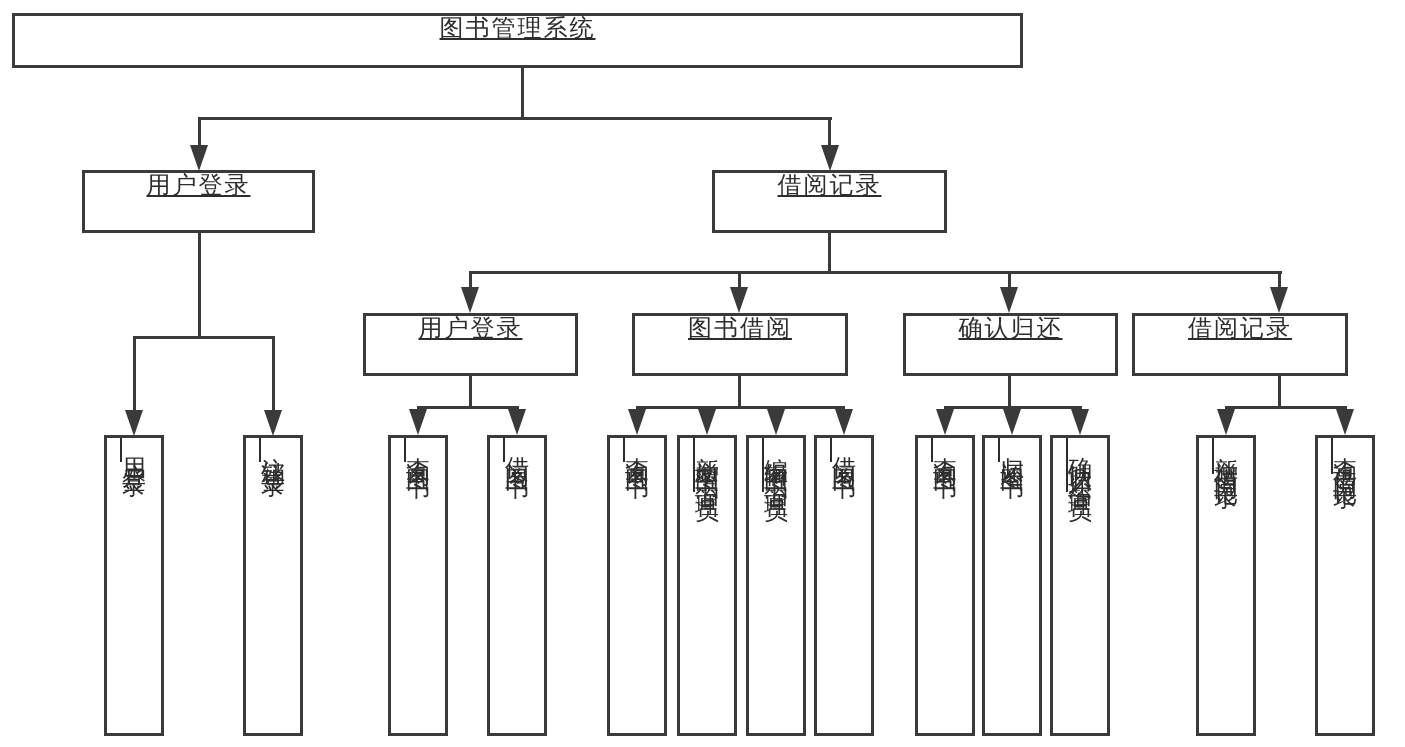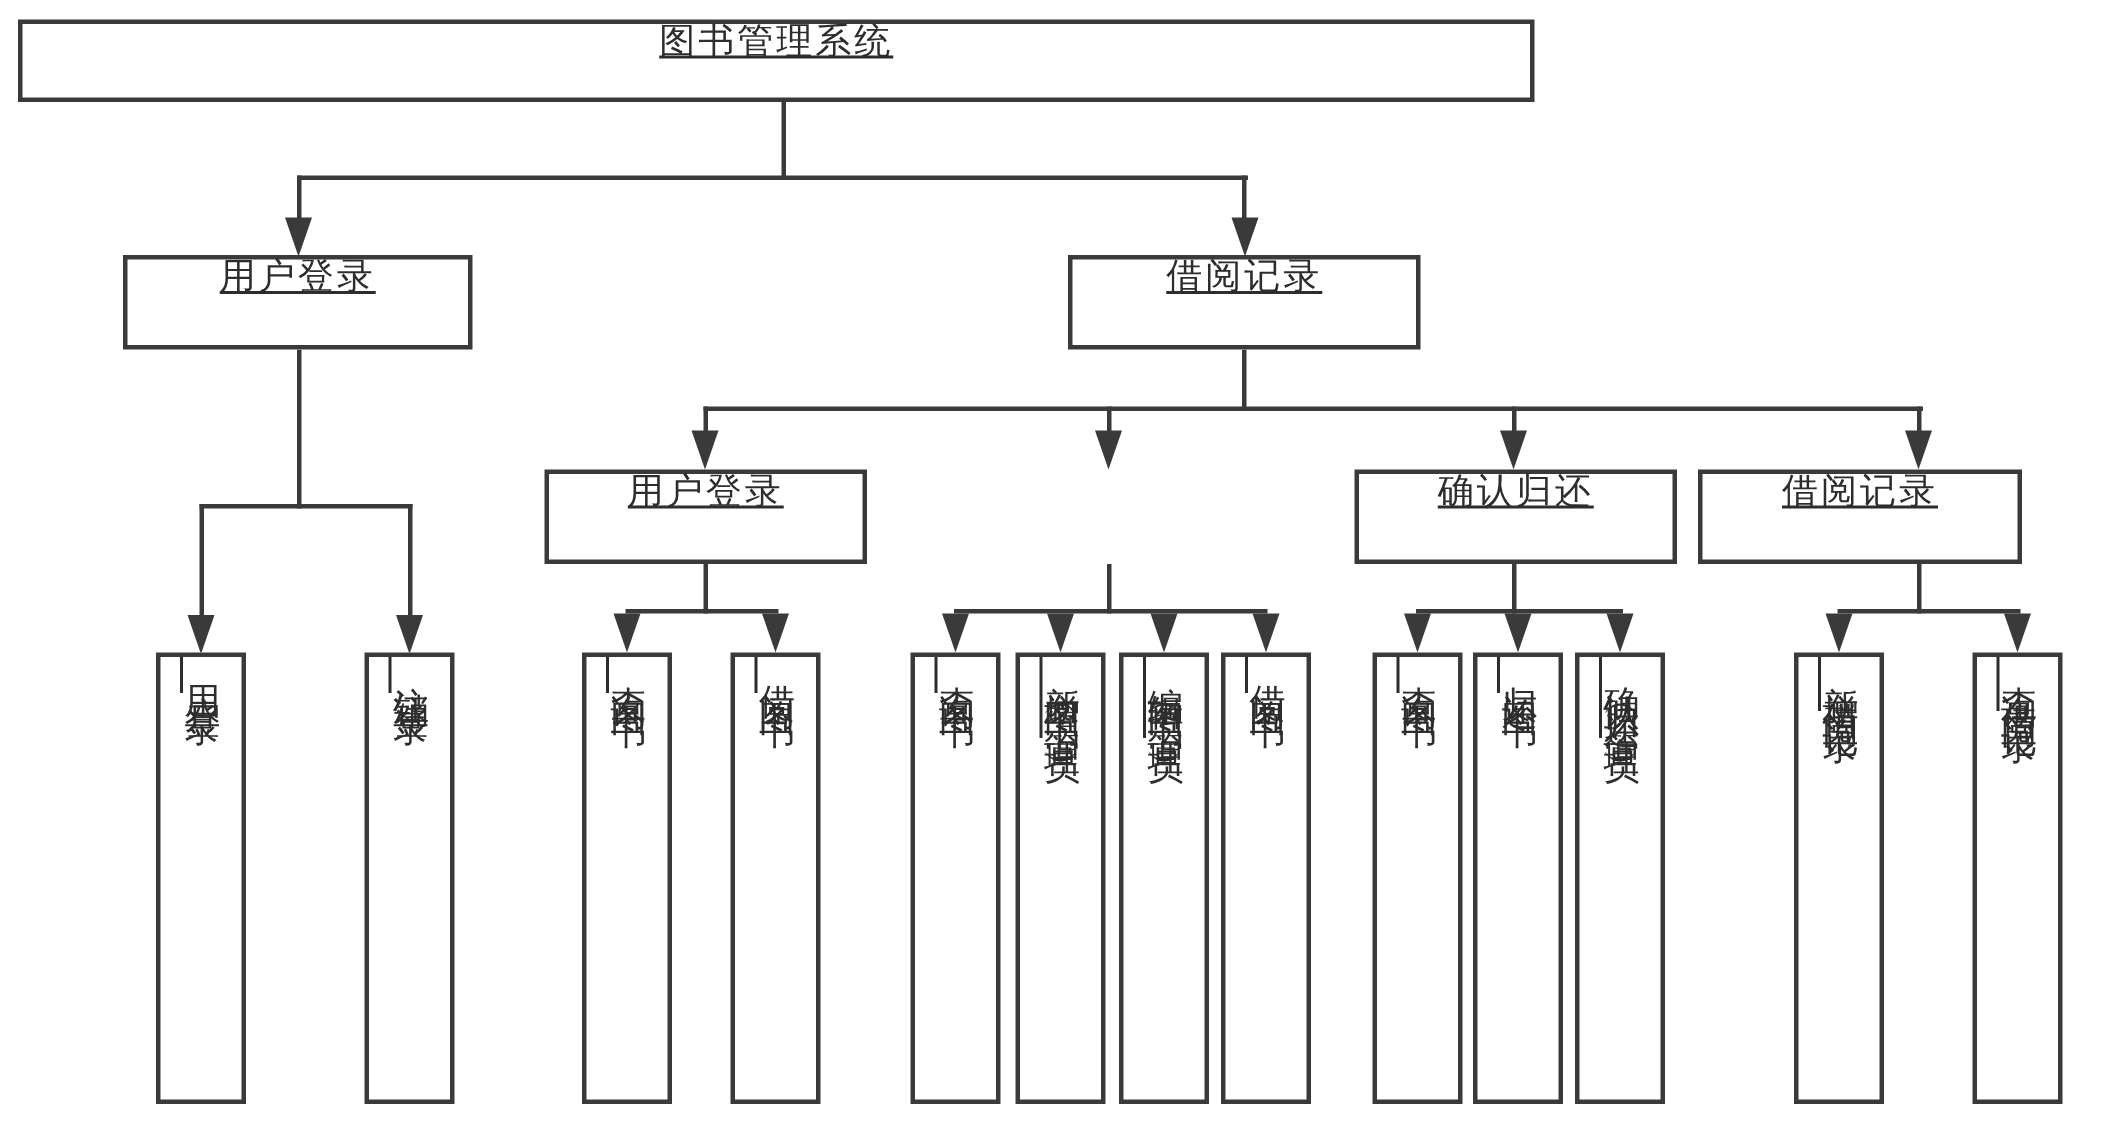--- a/index.html
+++ b/index.html
@@ -75,20 +75,23 @@
   </div>
 
   <div class="node" style="left:712px;top:170px;width:235px;height:63px">
     <span class="hlabel">借阅记录</span>
   </div>
 
   <div class="node" style="left:363px;top:313px;width:215px;height:63px">
     <span class="hlabel">用户登录</span>
   </div>
 
+  <div class="node" style="left:632px;top:313px;width:216px;height:63px">
+    <span class="hlabel">图书借阅</span>
+  </div>
 
   <div class="node" style="left:903px;top:313px;width:215px;height:63px">
     <span class="hlabel">确认归还</span>
   </div>
 
   <div class="node" style="left:1132px;top:313px;width:216px;height:63px">
     <span class="hlabel">借阅记录</span>
   </div>
 
   <div class="node leaf" style="left:104px;top:435px;width:60px;height:301px">

